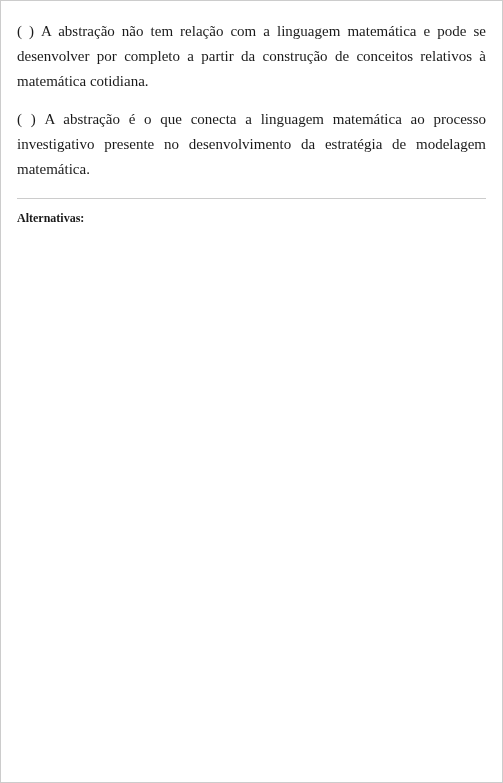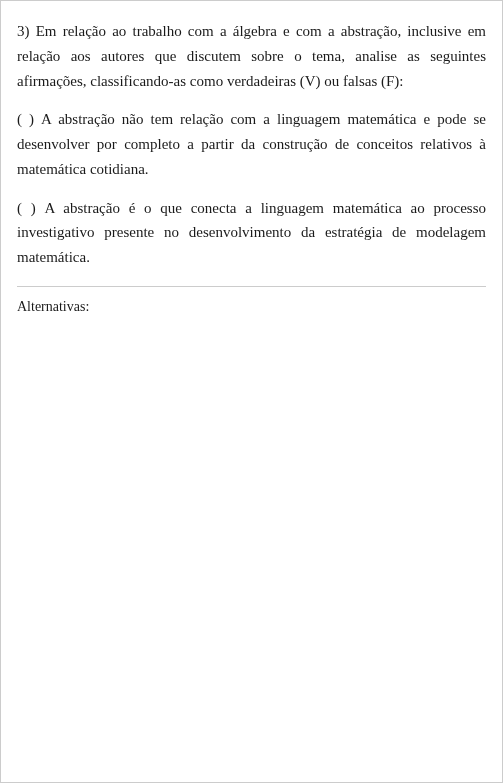--- a/index.html
+++ b/index.html
@@ -43,31 +43,30 @@
       margin-bottom: 14px;
     }
 
     .divider {
       border: none;
       border-top: 1px solid #cccccc;
       margin: 16px 0 12px 0;
     }
 
     .alternativas-label {
-      font-weight: normal;
-      font-size: 14px;
+      font-weight: bold;
+      font-size: 12px;
       margin-top: 2px;
     }
   </style>
 </head>
 <body>
 
 <div class="page-container">
 
-  <p class="question-text">3)  Em relação ao trabalho com a álgebra e com a abstração, inclusive em relação aos autores que discutem sobre o tema, analise as seguintes afirmações, classificando-as como verdadeiras (V) ou falsas (F):</p>
 
 
   <div class="item-block">
     <p>
       <span>( )</span>&nbsp;<span>A abstração não tem relação com a linguagem matemática e pode se desenvolver por completo a partir da construção de conceitos relativos à matemática cotidiana.</span>
     </p>
   </div>
 
 
   <div class="item-block">

